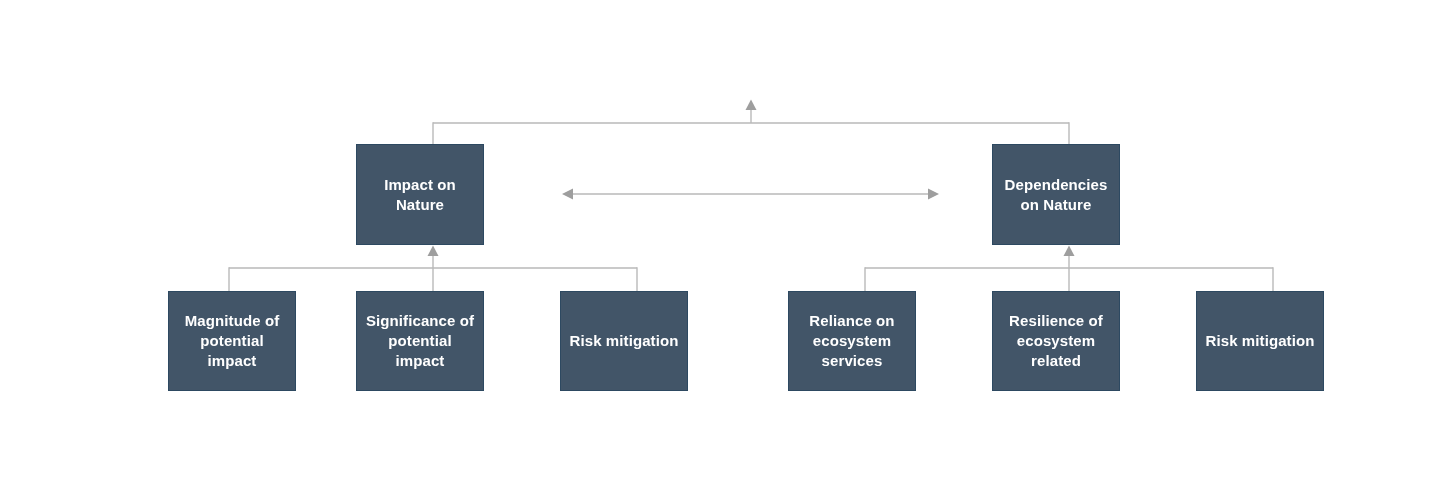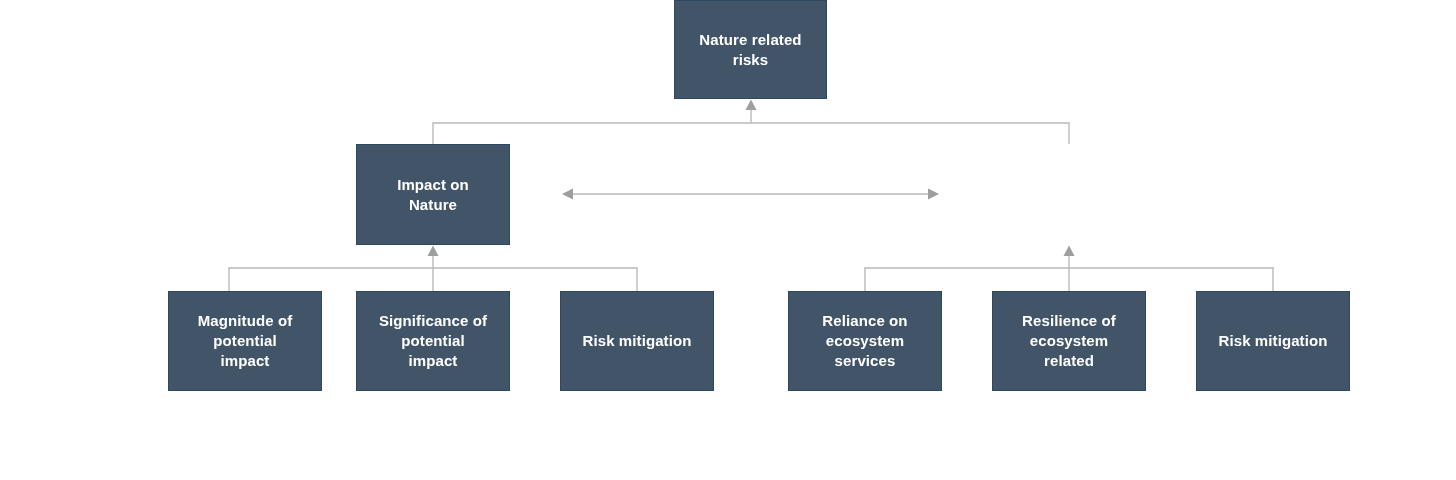--- a/index.html
+++ b/index.html
@@ -30,21 +30,21 @@
     stroke: var(--connector-line);
     stroke-width: 1.4;
     fill: none;
   }
   .arrowhead {
     fill: var(--arrowhead);
     stroke: none;
   }
   .node {
     position: absolute;
-    width: 154px;
+    width: 128px;
     height: 100px;
     background: var(--node-fill);
     border: 1px solid var(--node-border);
     color: var(--node-text);
     display: flex;
     align-items: center;
     justify-content: center;
     text-align: center;
     font-size: 15px;
     line-height: 20px;
@@ -93,30 +93,30 @@
 
     <g>
       <polygon class="arrowhead" points="1069,245.5 1063.5,256 1074.5,256"></polygon>
       <line class="edge" x1="1069" y1="256" x2="1069" y2="291"></line>
       <line class="edge" x1="865" y1="268" x2="1273" y2="268"></line>
       <line class="edge" x1="865" y1="267.3" x2="865" y2="291"></line>
       <line class="edge" x1="1273" y1="267.3" x2="1273" y2="291"></line>
     </g>
   </svg>
 
-  <div class="node root">
-    <span class="node-label">Nature related
-risks</span>
-  </div>
 
   <div class="node impact">
     <span class="node-label">Impact on
 Nature</span>
   </div>
 
+  <div class="node deps">
+    <span class="node-label">Dependencies
+on Nature</span>
+  </div>
 
   <div class="node magnitude">
     <span class="node-label">Magnitude of
 potential
 impact</span>
   </div>
 
   <div class="node significance">
     <span class="node-label">Significance of
 potential

